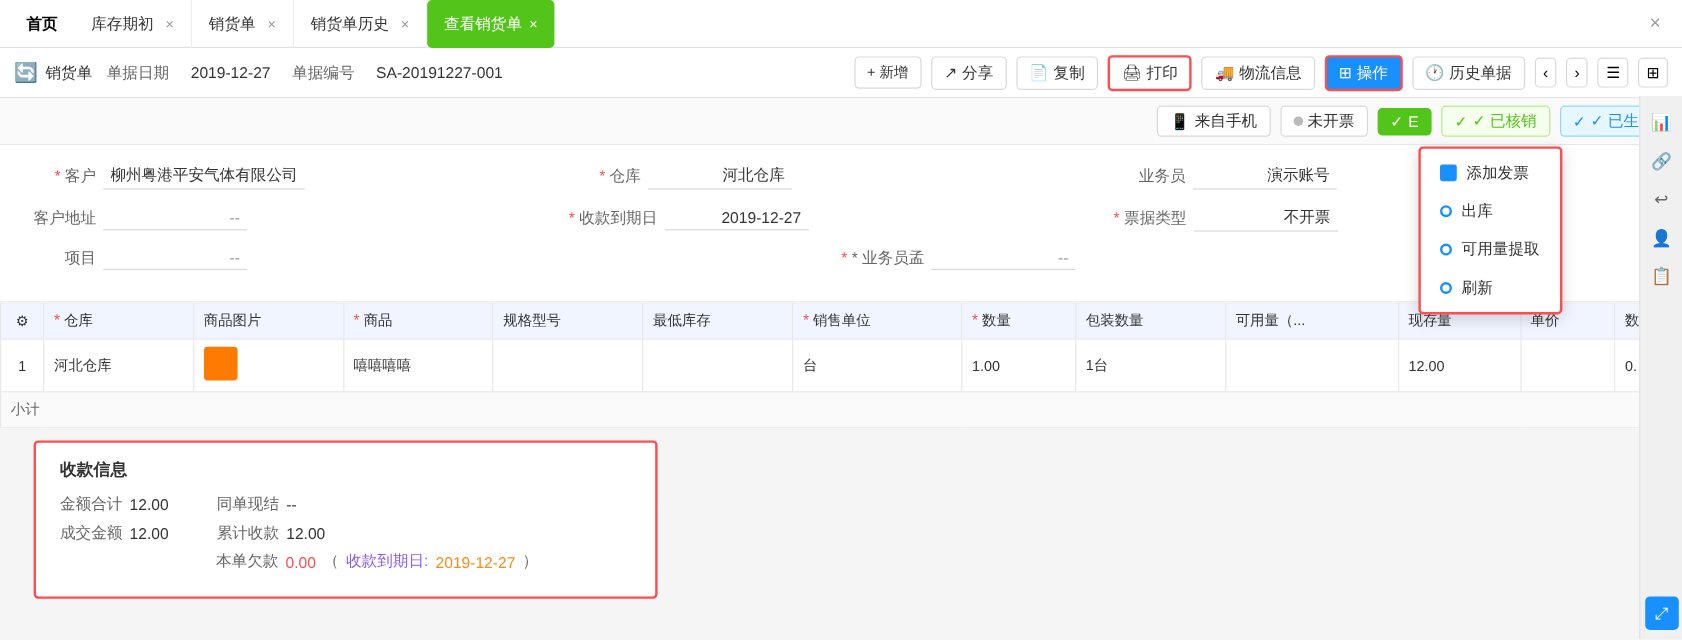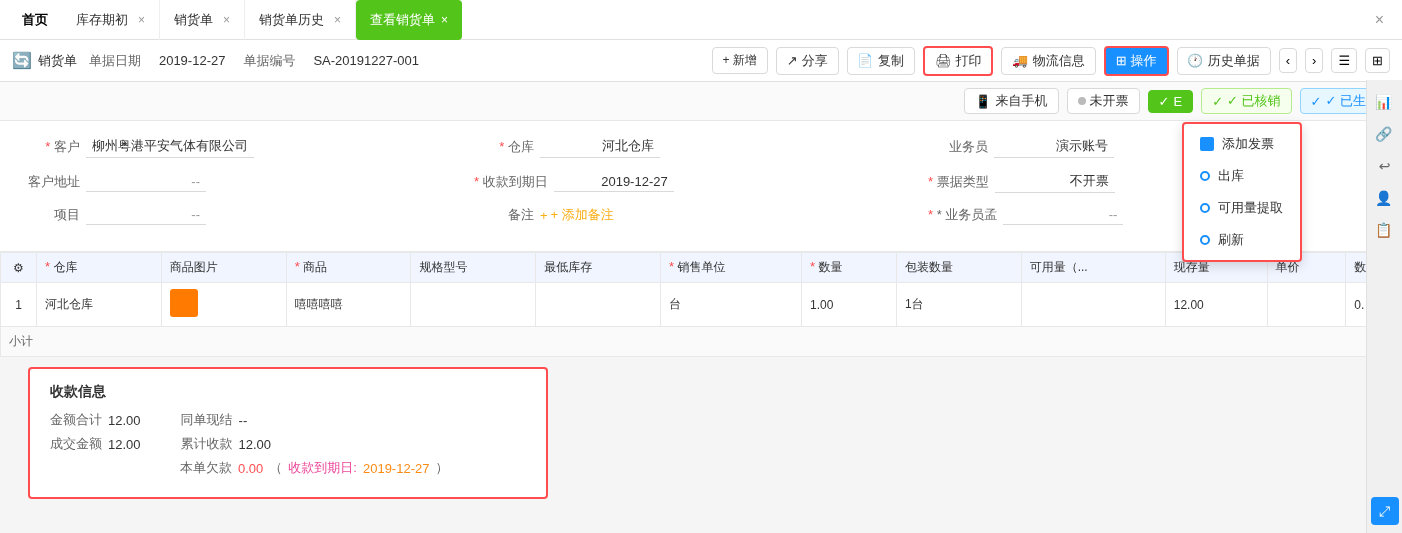--- a/index.html
+++ b/index.html
@@ -282,27 +282,20 @@
           <span class="required-star">*</span>
           <span> 票据类型</span>
         </span>
         <span class="form-value">不开票</span>
       </div>
     </div>
     <div class="form-row">
       <div class="form-field">
         <span class="form-label">项目</span>
         <span class="form-value form-value-dash">--</span>
-      </div>
-      <div class="form-field">
-        <span class="form-label">备注</span>
-        <span class="add-note">
-          <span>+</span>
-          <span>+ 添加备注</span>
-        </span>
       </div>
       <div class="form-field">
         <span class="form-label">
           <span class="required-star">*</span>
           <span>* 业务员孟</span>
         </span>
         <span class="form-value form-value-dash">--</span>
       </div>
     </div>
   </div>
@@ -372,21 +365,21 @@
         <div class="info-item">
           <span class="info-label">累计收款</span>
           <span class="info-value">12.00</span>
         </div>
       </div>
       <div class="info-row">
         <div class="info-item" style="margin-left: 130px;">
           <span class="info-label">本单欠款</span>
           <span class="info-value-red">0.00</span>
           <span style="color:#666">（</span>
-          <span style="color:#ec4899">收款到期日:</span>
+          <span style="color:#8b5cf6">收款到期日:</span>
           <span class="info-value-orange">2019-12-27</span>
           <span style="color:#666">）</span>
         </div>
       </div>
     </div>
   </div>
 
   <div class="dropdown-menu">
     <div class="menu-item">
       <span class="menu-icon-square"></span>

